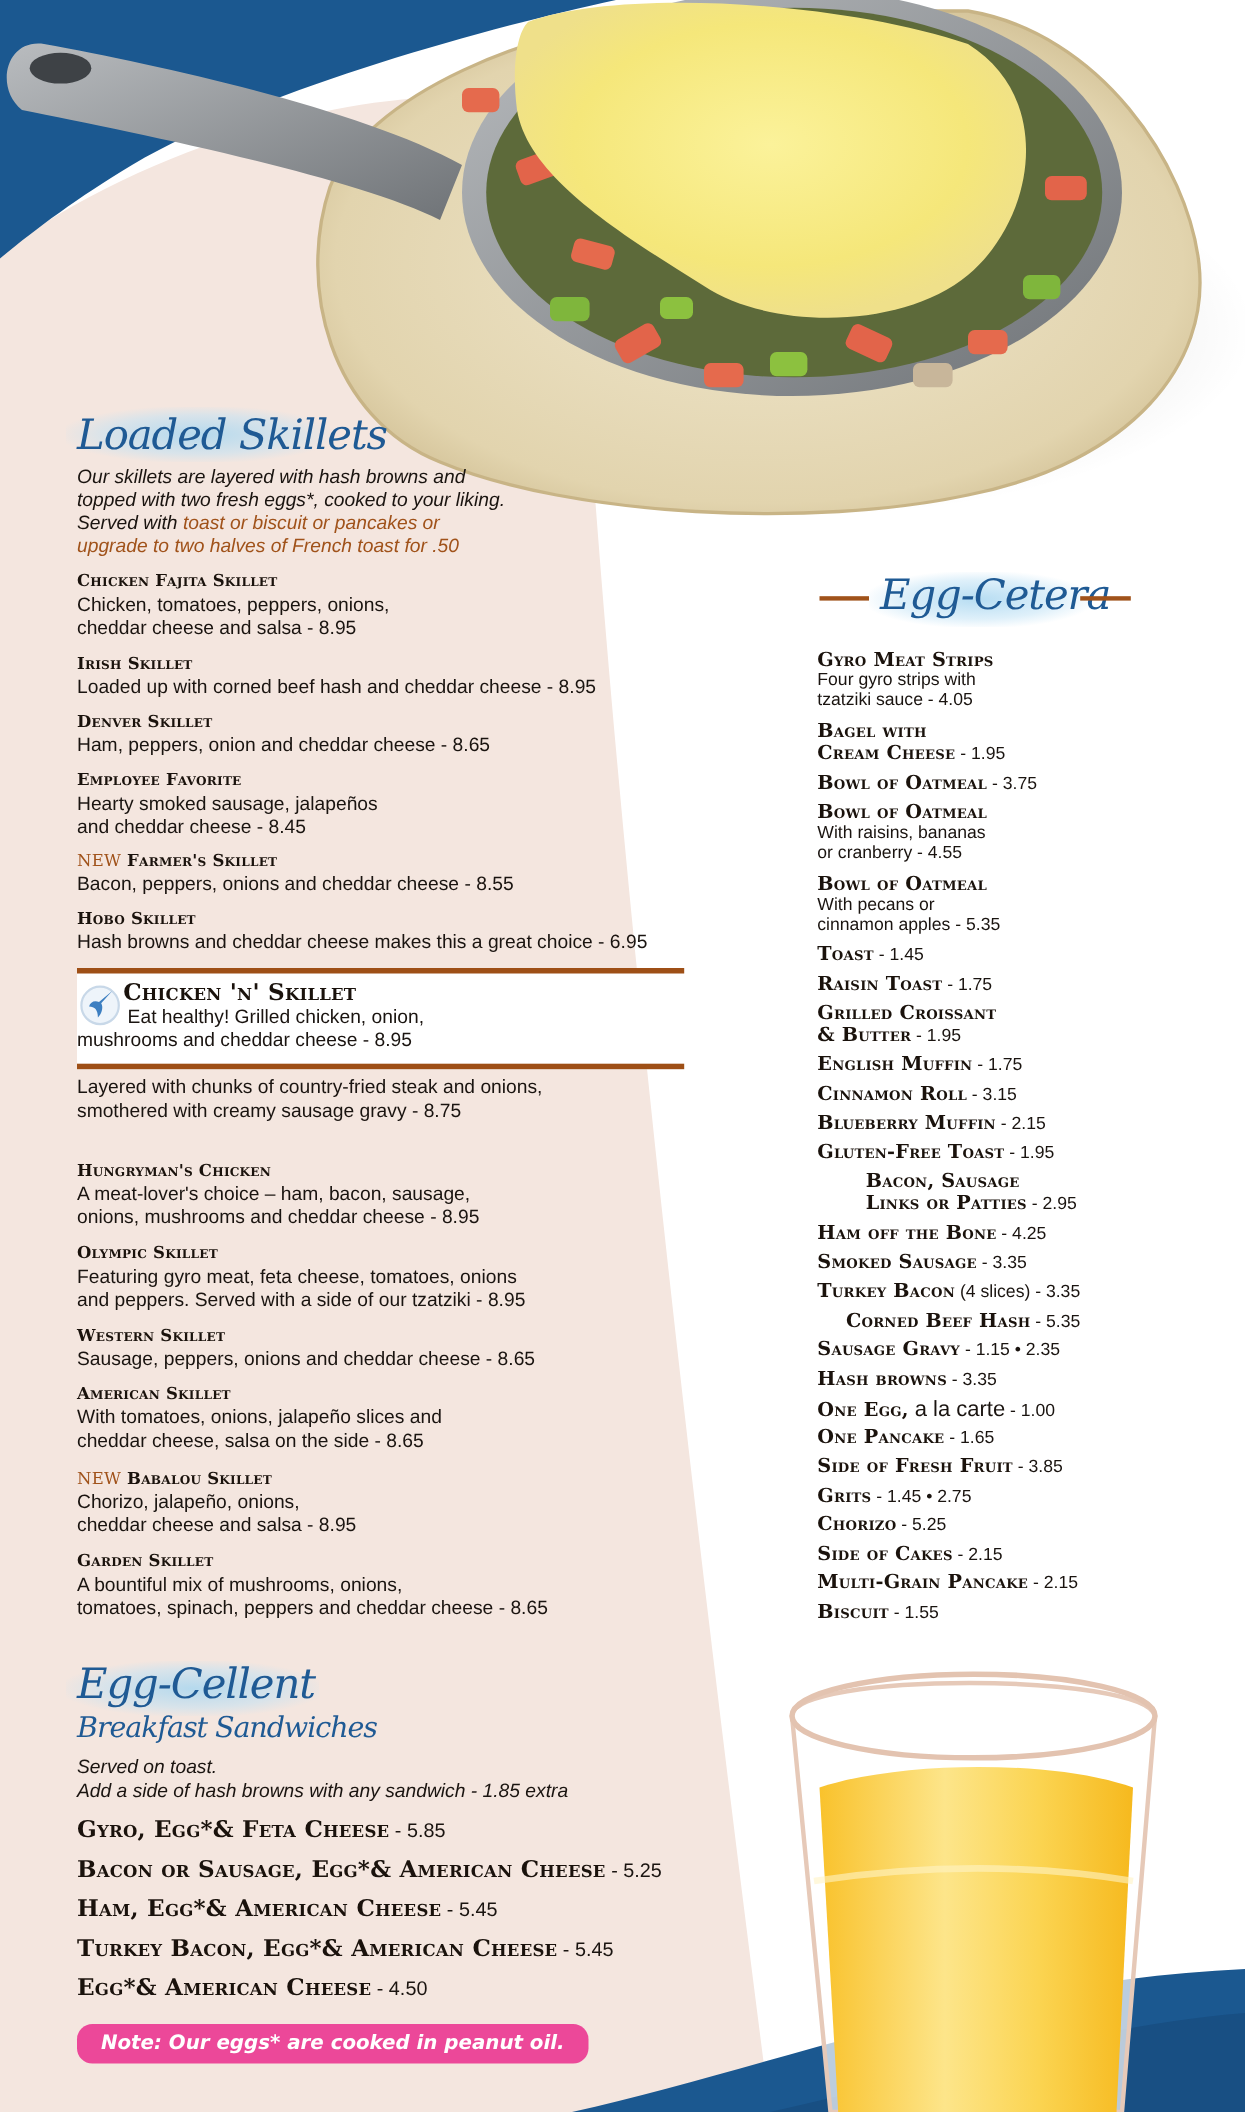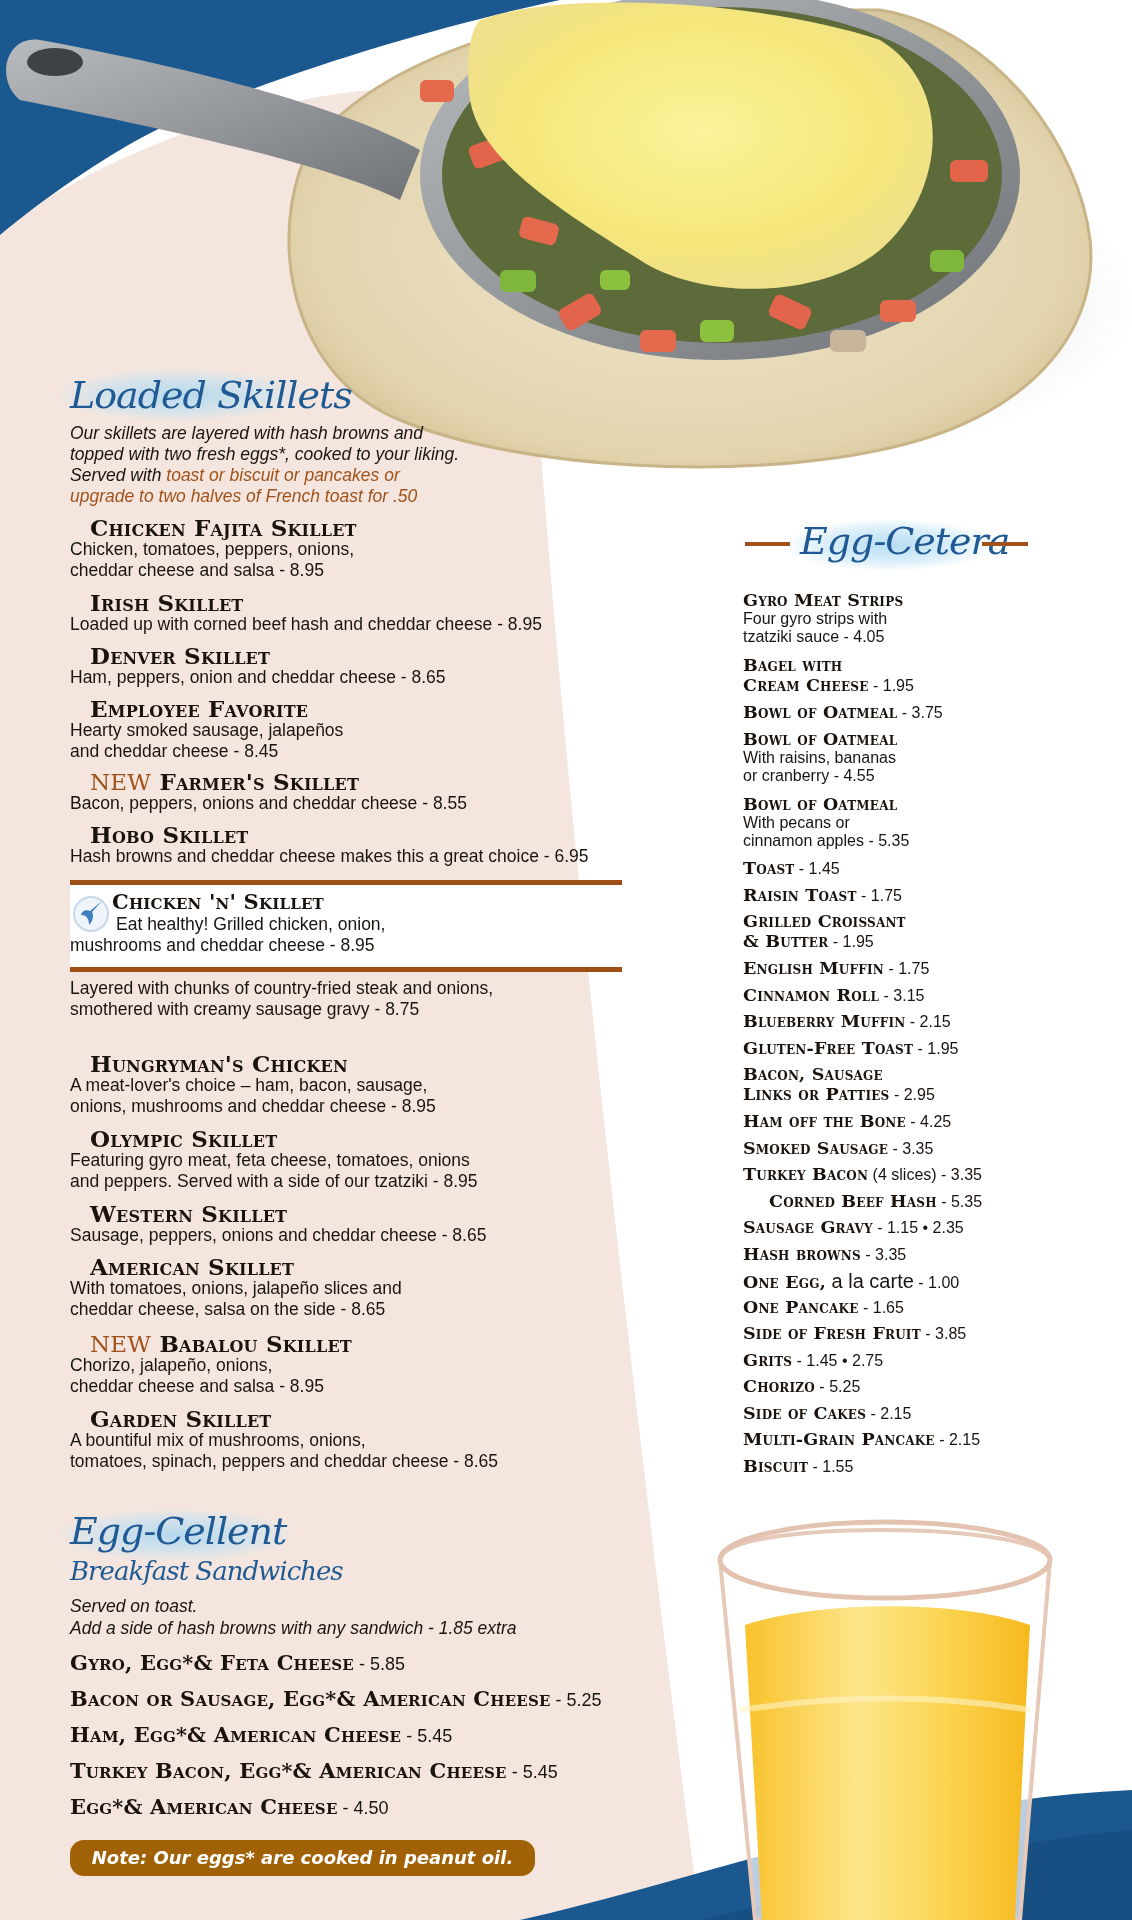--- a/index.html
+++ b/index.html
@@ -33,21 +33,21 @@
     font-weight: bold;
     font-variant: small-caps;
     color: #1a120c;
     letter-spacing: 0.2px;
   }
   .item-desc { font-family: "Liberation Sans", sans-serif; color: #1a1410; }
   .new-tag { color: #a0521a; font-variant: normal; font-weight: normal; font-family: "DejaVu Serif", serif; }
   .skillet {
     position: absolute; left: 70px; width: 560px;
   }
-  .skillet .item-name { font-size: 23px; line-height: 22px; display: block; margin-left: 20px; }
+  .skillet .item-name { font-size: 15px; line-height: 22px; display: block; }
   .skillet .item-desc { font-size: 17.5px; line-height: 21px; display: block; }
   .etc-item { position: absolute; left: 743px; width: 320px; }
   .etc-item .item-name { font-size: 17.5px; line-height: 20px; }
   .etc-item .item-desc { font-size: 16px; line-height: 18px; display: block; }
   .etc-item .price { font-family: "Liberation Sans", sans-serif; font-size: 16px; font-weight: normal; }
 
   .sandwich { position: absolute; left: 70px; }
   .sandwich .item-name { font-size: 21px; line-height: 26px; }
   .sandwich .price { font-family: "Liberation Sans", sans-serif; font-size: 18px; }
 </style>
@@ -226,21 +226,21 @@
 <div class="sandwich" style="top:1722px;z-index:3;">
   <span class="item-name">Ham, Egg*&amp; American Cheese</span><span class="price"> - 5.45</span>
 </div>
 <div class="sandwich" style="top:1758px;z-index:3;">
   <span class="item-name">Turkey Bacon, Egg*&amp; American Cheese</span><span class="price"> - 5.45</span>
 </div>
 <div class="sandwich" style="top:1794px;z-index:3;">
   <span class="item-name">Egg*&amp; American Cheese</span><span class="price"> - 4.50</span>
 </div>
 
-<div style="position:absolute;left:70px;top:1840px;width:465px;height:36px;background:#a16207;border-radius:14px;color:#ffffff;font-family:'DejaVu Sans',sans-serif;font-style:italic;font-weight:bold;font-size:18px;line-height:36px;text-align:center;z-index:3;">Note: Our eggs* are cooked in peanut oil.</div>
+<div style="position:absolute;left:70px;top:1840px;width:465px;height:36px;background:#ec4899;border-radius:14px;color:#ffffff;font-family:'DejaVu Sans',sans-serif;font-style:italic;font-weight:bold;font-size:18px;line-height:36px;text-align:center;z-index:3;">Note: Our eggs* are cooked in peanut oil.</div>
 
 <div style="position:absolute;left:745px;top:542px;width:45px;height:4px;background:#a0521a;z-index:3;"></div>
 <div class="title-glow" style="left:790px;top:520px;width:200px;height:50px;z-index:2;"></div>
 <div class="section-title title-script" style="left:800px;top:522px;z-index:3;font-size:38px;">Egg-Cetera</div>
 <div style="position:absolute;left:982px;top:542px;width:46px;height:4px;background:#a0521a;z-index:3;"></div>
 
 <div class="etc-item" style="top:590px;z-index:3;">
   <span class="item-name">Gyro Meat Strips</span>
   <span class="item-desc">Four gyro strips with</span>
   <span class="item-desc">tzatziki sauce - 4.05</span>
@@ -267,21 +267,21 @@
   <div class="etc-row" style="height:26.5px;"><span class="item-name" style="font-size:17.5px">Toast</span><span class="price" style="font-family:'Liberation Sans',sans-serif;font-size:16px"> - 1.45</span></div>
   <div class="etc-row" style="height:26.5px;"><span class="item-name" style="font-size:17.5px">Raisin Toast</span><span class="price" style="font-family:'Liberation Sans',sans-serif;font-size:16px"> - 1.75</span></div>
   <div class="etc-row" style="height:47px;line-height:20px;">
     <div class="item-name" style="font-size:17.5px">Grilled Croissant</div>
     <div><span class="item-name" style="font-size:17.5px">&amp; Butter</span><span class="price" style="font-family:'Liberation Sans',sans-serif;font-size:16px"> - 1.95</span></div>
   </div>
   <div class="etc-row" style="height:26.5px;"><span class="item-name" style="font-size:17.5px">English Muffin</span><span class="price" style="font-family:'Liberation Sans',sans-serif;font-size:16px"> - 1.75</span></div>
   <div class="etc-row" style="height:26.5px;"><span class="item-name" style="font-size:17.5px">Cinnamon Roll</span><span class="price" style="font-family:'Liberation Sans',sans-serif;font-size:16px"> - 3.15</span></div>
   <div class="etc-row" style="height:26.5px;"><span class="item-name" style="font-size:17.5px">Blueberry Muffin</span><span class="price" style="font-family:'Liberation Sans',sans-serif;font-size:16px"> - 2.15</span></div>
   <div class="etc-row" style="height:26.5px;"><span class="item-name" style="font-size:17.5px">Gluten-Free Toast</span><span class="price" style="font-family:'Liberation Sans',sans-serif;font-size:16px"> - 1.95</span></div>
-  <div class="etc-row" style="height:47px;line-height:20px;">
+  <div class="etc-row" style="height:47px;line-height:20px;margin-left:44px;">
     <div class="item-name" style="font-size:17.5px">Bacon, Sausage</div>
     <div><span class="item-name" style="font-size:17.5px">Links or Patties</span><span class="price" style="font-family:'Liberation Sans',sans-serif;font-size:16px"> - 2.95</span></div>
   </div>
   <div class="etc-row" style="height:26.5px;"><span class="item-name" style="font-size:17.5px">Ham off the Bone</span><span class="price" style="font-family:'Liberation Sans',sans-serif;font-size:16px"> - 4.25</span></div>
   <div class="etc-row" style="height:26.5px;"><span class="item-name" style="font-size:17.5px">Smoked Sausage</span><span class="price" style="font-family:'Liberation Sans',sans-serif;font-size:16px"> - 3.35</span></div>
   <div class="etc-row" style="height:26.5px;"><span class="item-name" style="font-size:17.5px">Turkey Bacon</span><span style="font-family:'Liberation Sans',sans-serif;font-size:16px"> (4 slices)</span><span class="price" style="font-family:'Liberation Sans',sans-serif;font-size:16px"> - 3.35</span></div>
   <div class="etc-row" style="height:26.5px;margin-left:26px;"><span class="item-name" style="font-size:17.5px">Corned Beef Hash</span><span class="price" style="font-family:'Liberation Sans',sans-serif;font-size:16px"> - 5.35</span></div>
   <div class="etc-row" style="height:26.5px;"><span class="item-name" style="font-size:17.5px">Sausage Gravy</span><span class="price" style="font-family:'Liberation Sans',sans-serif;font-size:16px"> - 1.15 • 2.35</span></div>
   <div class="etc-row" style="height:26.5px;"><span class="item-name" style="font-size:17.5px">Hash browns</span><span class="price" style="font-family:'Liberation Sans',sans-serif;font-size:16px"> - 3.35</span></div>
   <div class="etc-row" style="height:26.5px;"><span class="item-name" style="font-size:17.5px">One Egg,</span><span style="font-family:'Liberation Sans',sans-serif;font-size:20px"> a la carte</span><span class="price" style="font-family:'Liberation Sans',sans-serif;font-size:16px"> - 1.00</span></div>

